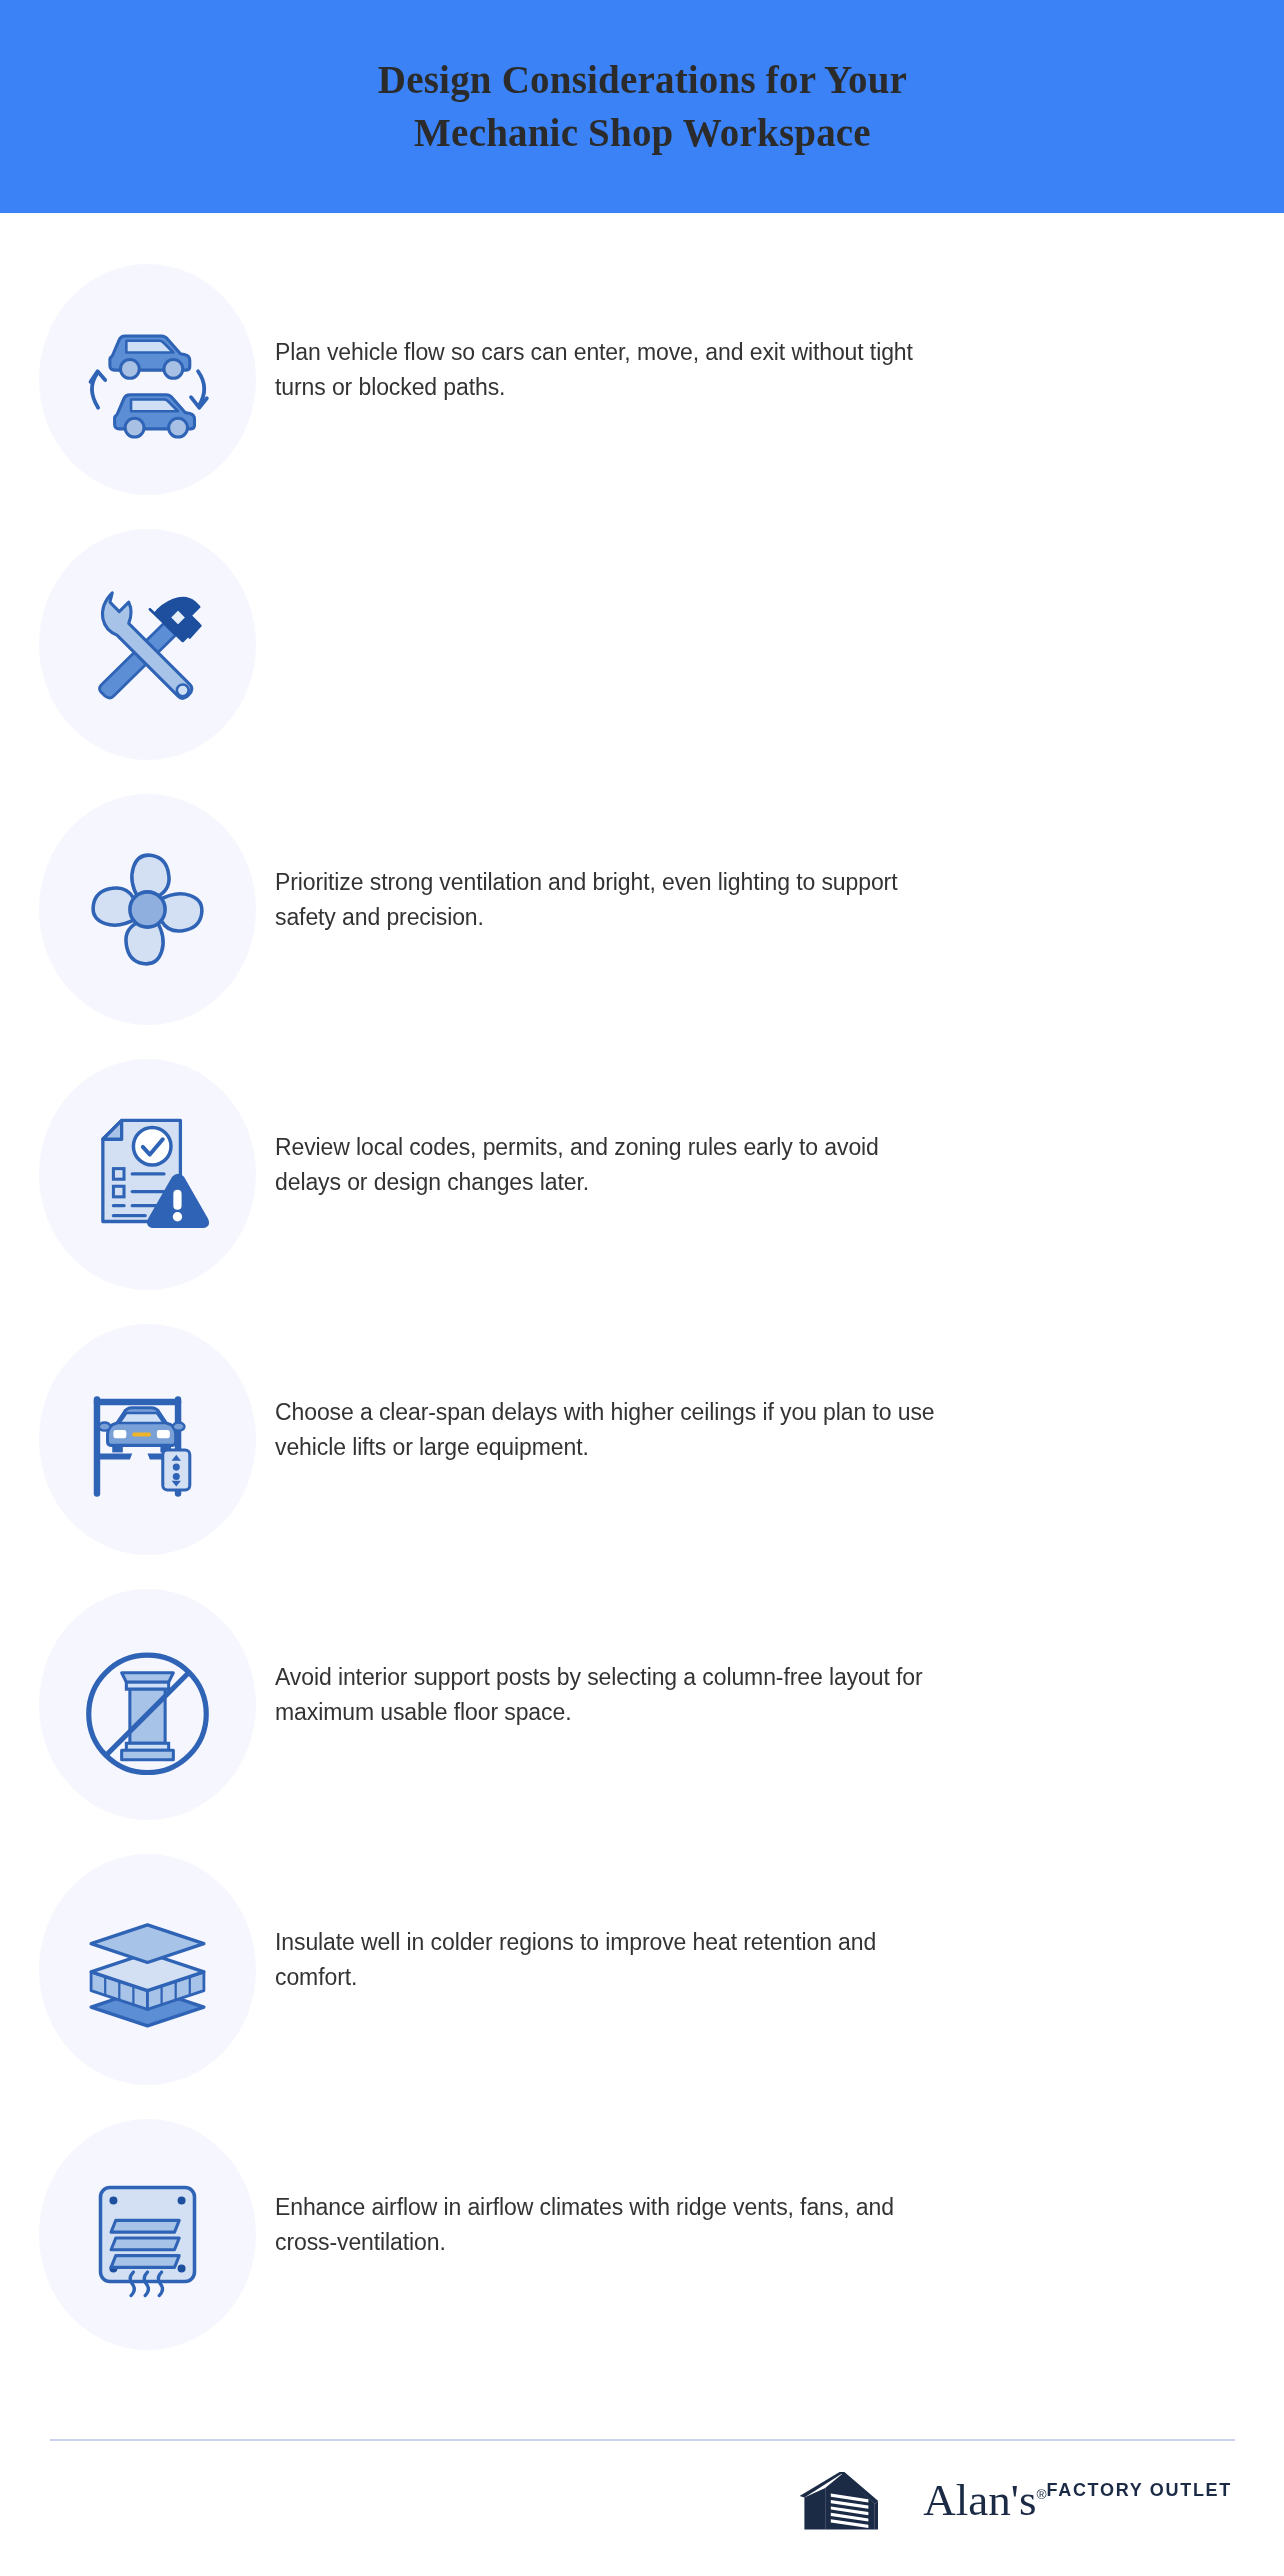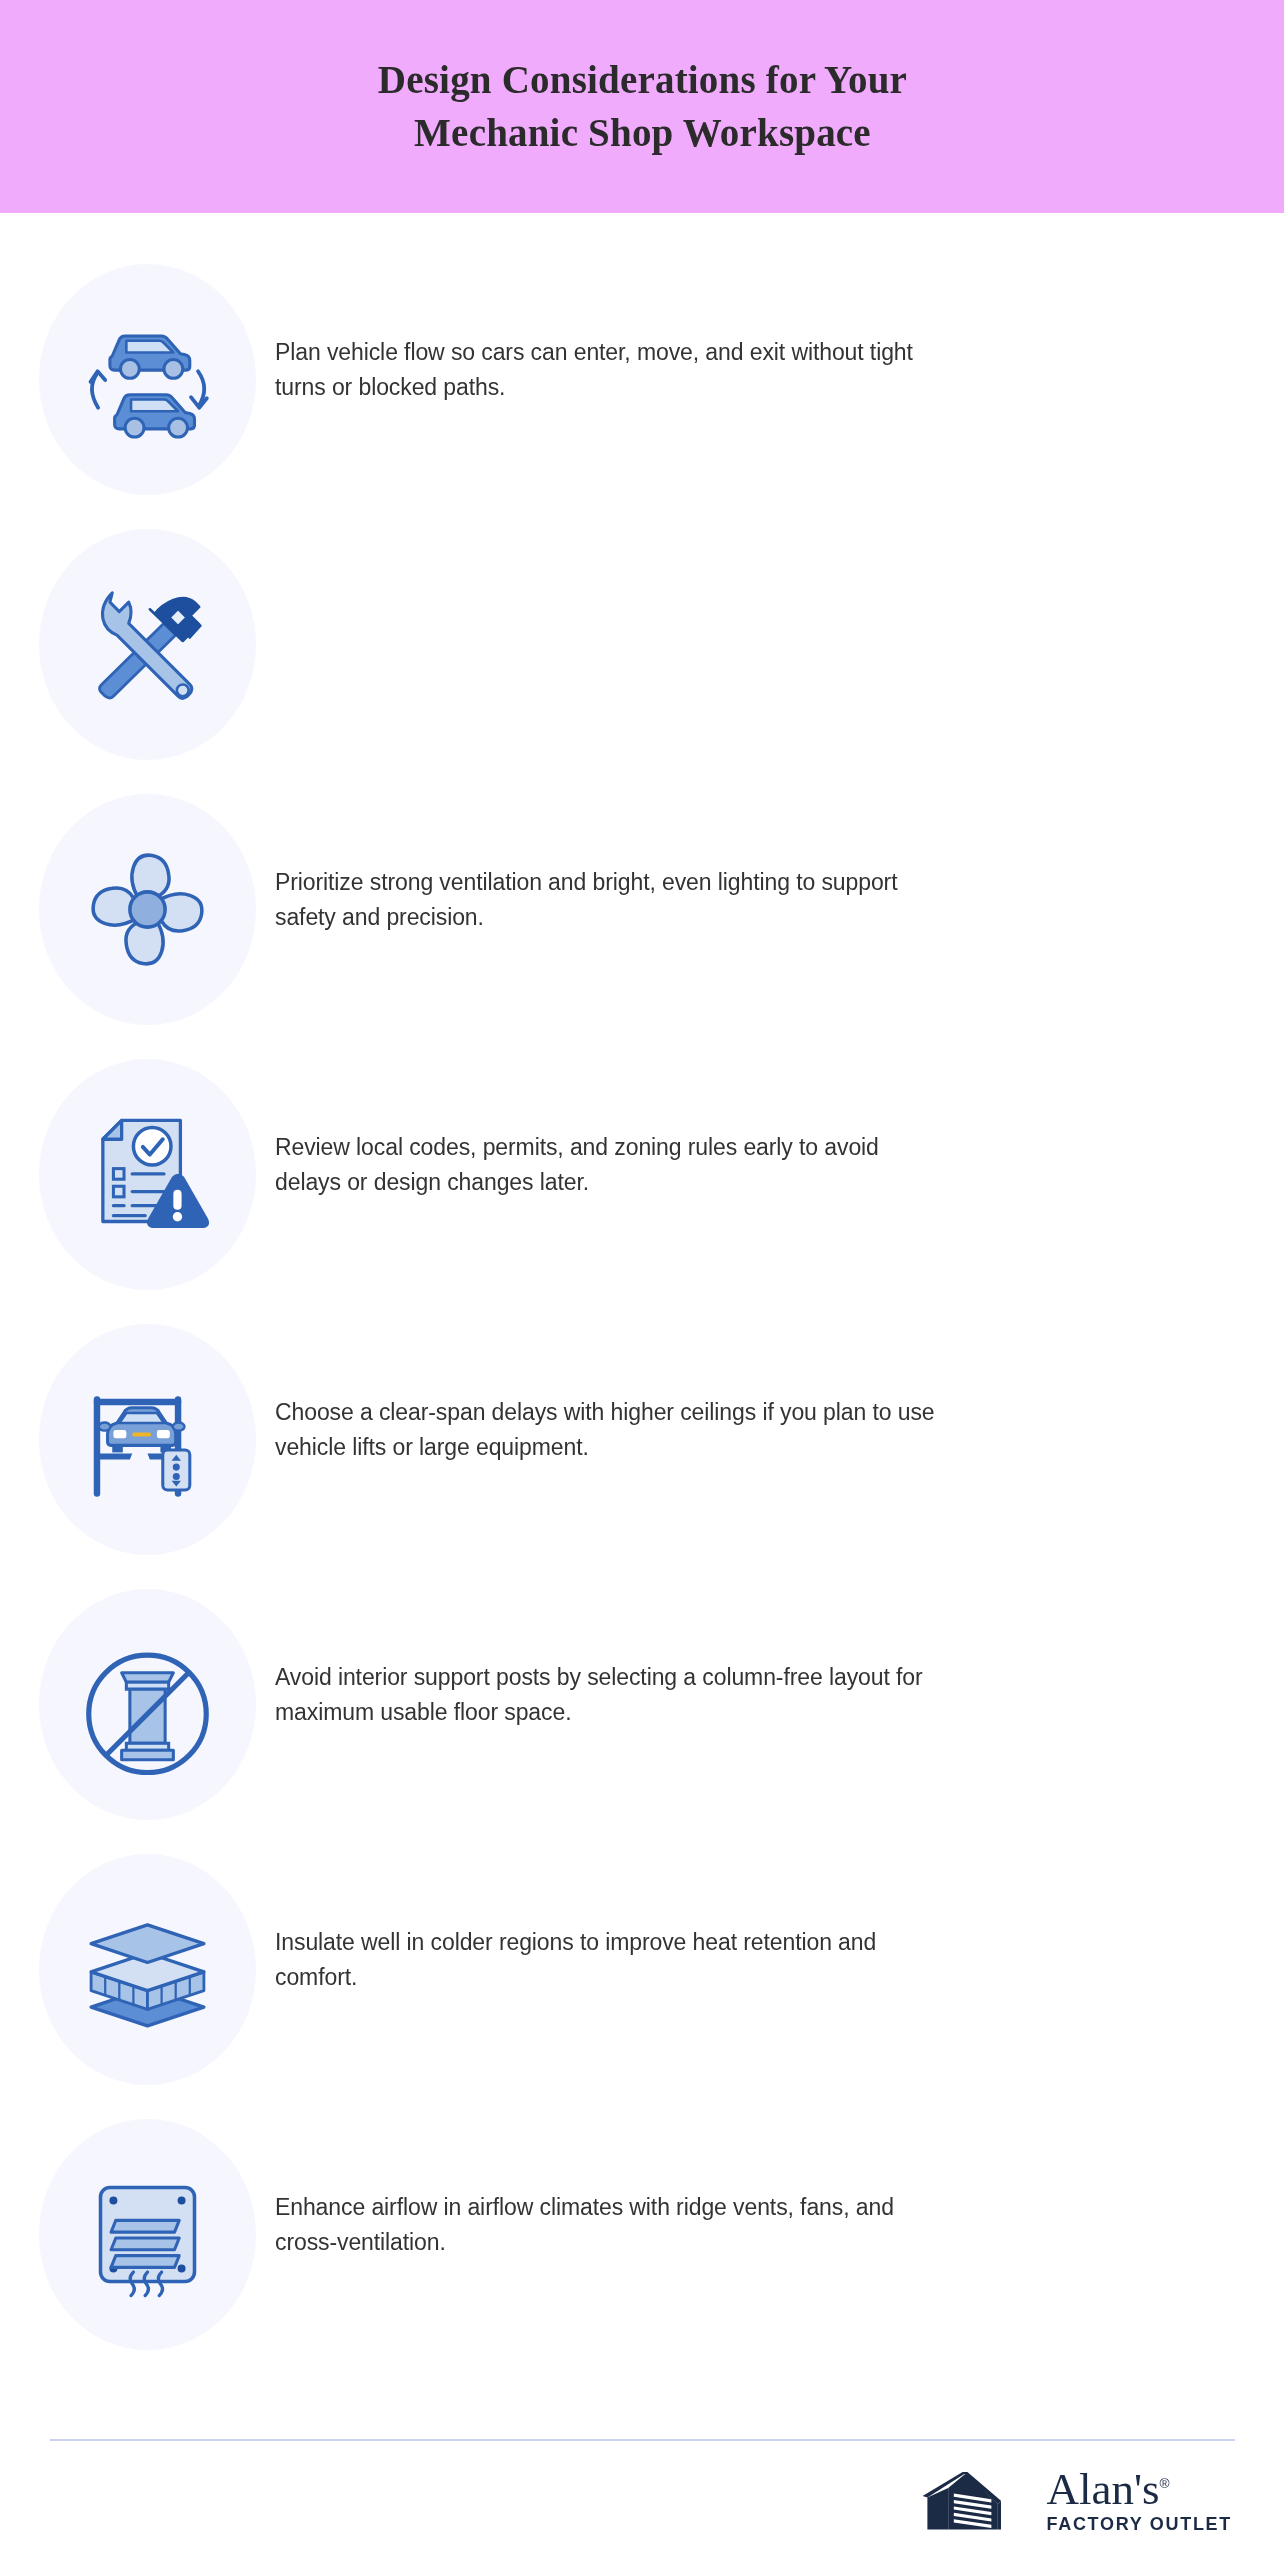--- a/index.html
+++ b/index.html
@@ -20,21 +20,21 @@
     width: 1285px;
     height: 2576px;
     background: #ffffff;
     overflow: hidden;
   }
 
   
   .header {
     width: 1285px;
     height: 213px;
-    background: #f0abfc;
+    background: #3b82f6;
     display: flex;
     align-items: center;
     justify-content: center;
   }
 
   .header-title {
     font-family: "Liberation Serif", "DejaVu Serif", serif;
     font-weight: bold;
     font-size: 39px;
     line-height: 1.34;
@@ -119,21 +119,21 @@
     right: 53px;
     display: flex;
     align-items: center;
     gap: 17.7px;
   }
 
   .logo-mark { width: 108px; height: 66px; display: block; }
 
   .logo-text {
     display: flex;
-    flex-direction: column;
+    flex-direction: row;
     align-items: flex-start;
     line-height: 1;
   }
 
   .logo-brand {
     font-family: "Liberation Serif", "DejaVu Serif", serif;
     font-size: 45px;
     color: #1b2a45;
     line-height: 1;
     position: relative;

